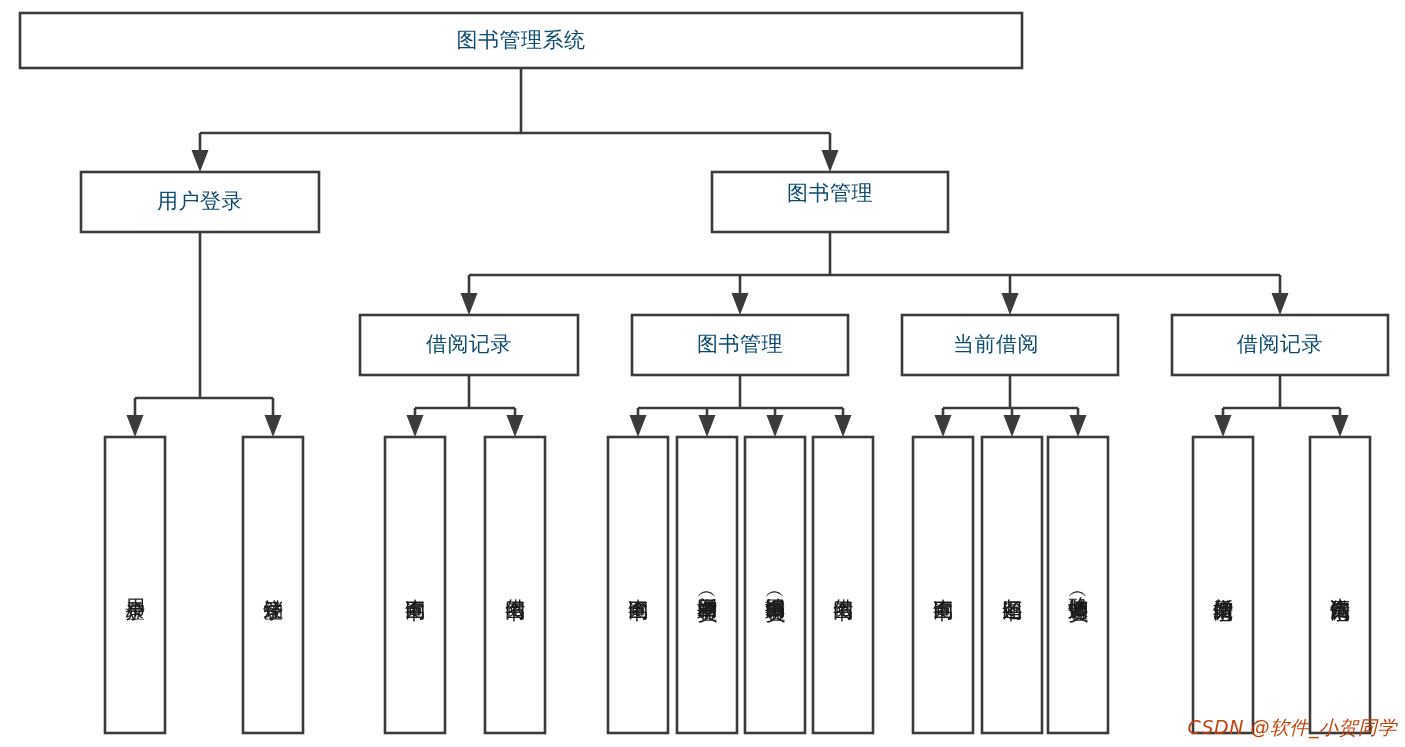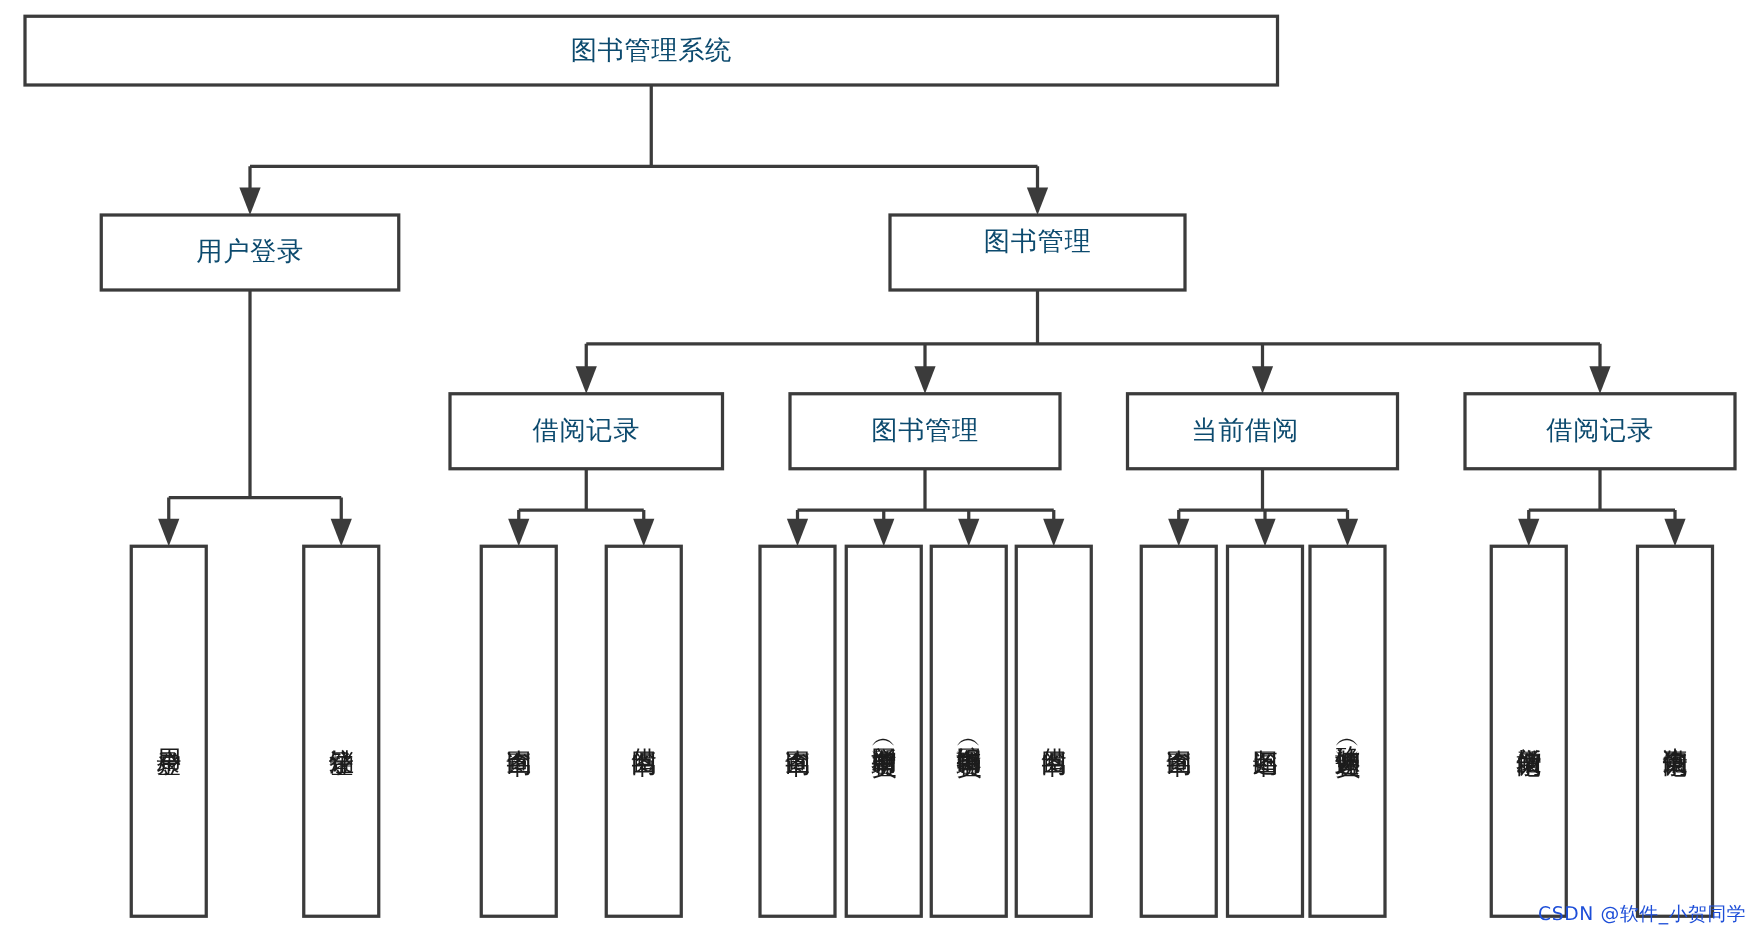--- a/index.html
+++ b/index.html
@@ -68,25 +68,26 @@
     writing-mode: vertical-rl;
     text-orientation: upright;
     letter-spacing: 1px;
     white-space: nowrap;
     pointer-events: none;
   }
   .watermark {
     position: absolute;
     right: 8px;
     bottom: 6px;
-    color: #1d4ed8;
-    font-size: 15px;
+    color: #c2410c;
+    font-size: 19px;
     letter-spacing: 0.5px;
     white-space: nowrap;
     pointer-events: none;
+    font-style: italic;
   }
 </style>
 </head>
 <body>
 
 <div id="diagram-root">
   <svg id="flow-svg" viewBox="0 0 1405 747" preserveAspectRatio="none">
     <g id="edge-layer">
         <line x1="521" y1="68" x2="521" y2="133" class="connector"></line>
         <line x1="200" y1="133" x2="830" y2="133" class="connector"></line>

